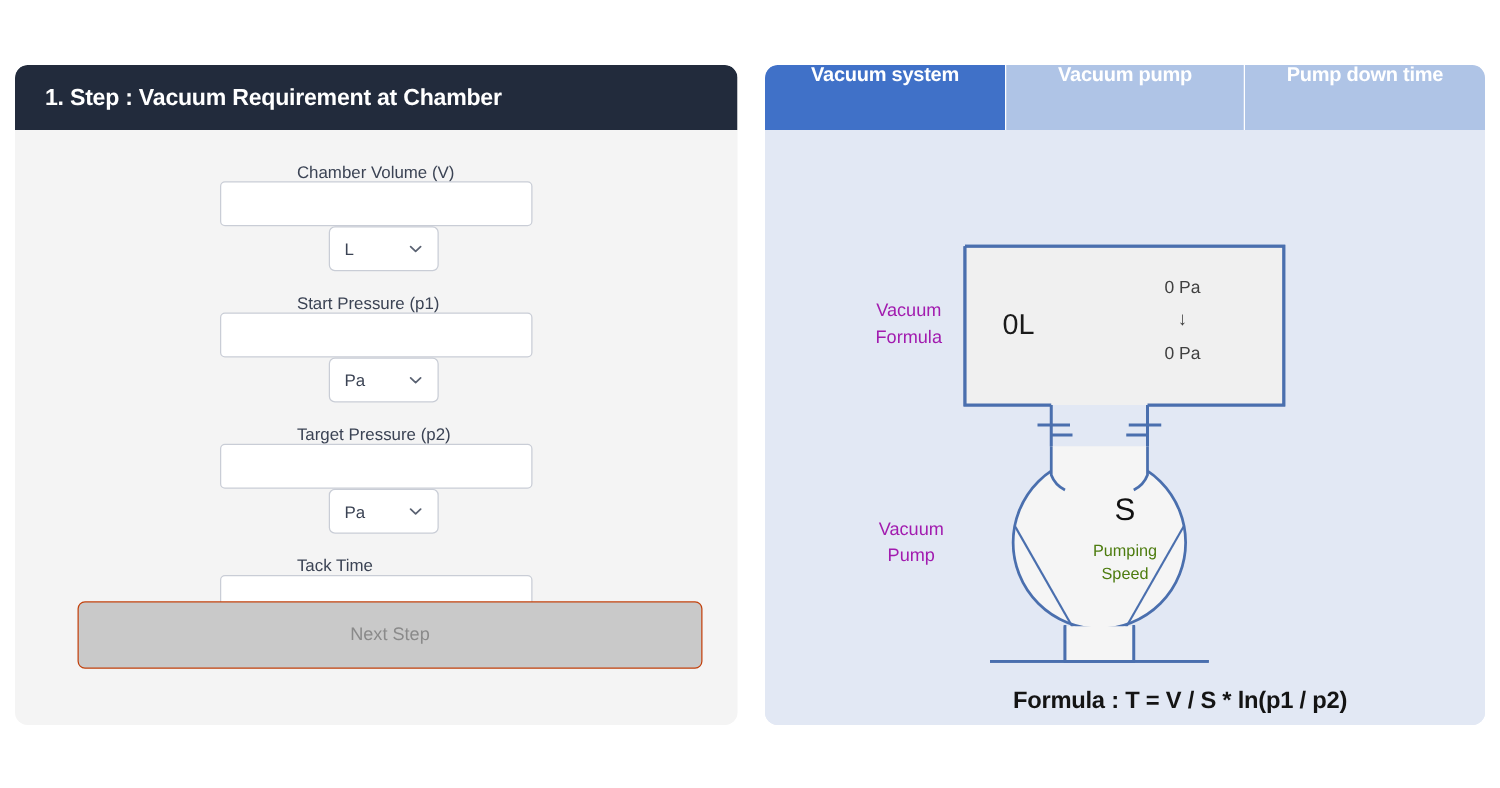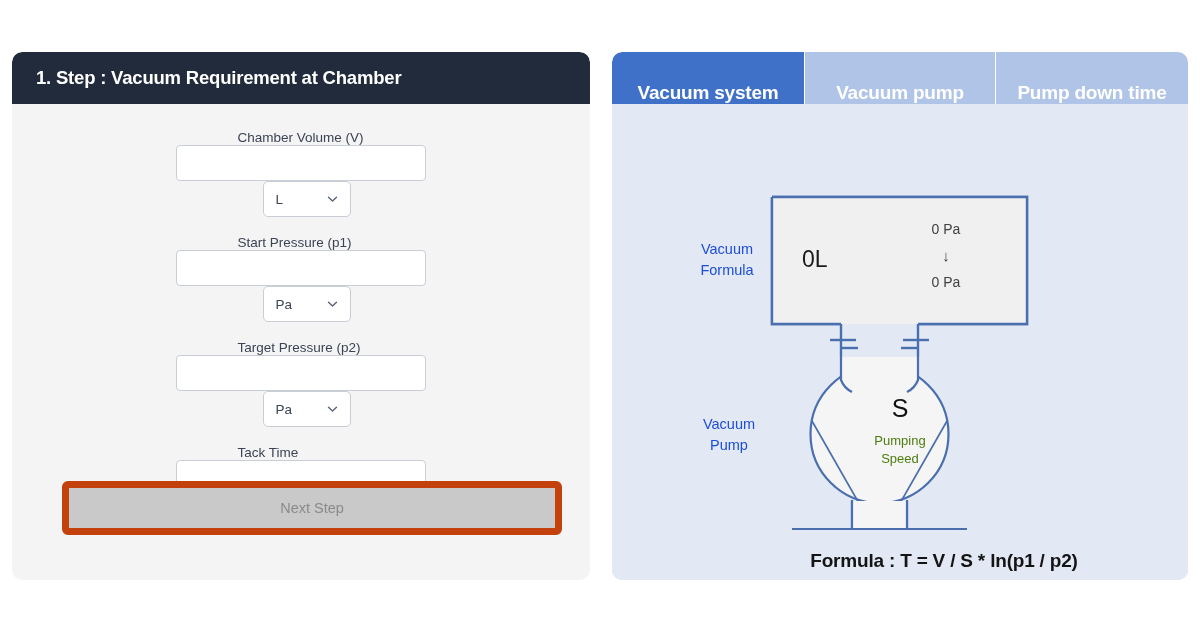--- a/index.html
+++ b/index.html
@@ -73,62 +73,62 @@
     transform: translateY(-50%);
     width: 13px; height: 13px;
   }
   .chev svg { display: block; }
 
   .next-step-btn {
     position: absolute;
     left: 50px; bottom: 45px;
     width: 500px; height: 54px;
     background: #c9c9c9;
-    border: 7px solid #c2410c;
+    border: 1px solid #c2410c;
     border-radius: 6px;
     color: #8a8a8a;
     font-family: "Liberation Sans", sans-serif;
     font-size: 14.5px;
     cursor: default;
   }
 
   
   .right-panel {
     position: absolute; left: 612px; top: 52px;
     width: 576px; height: 528px;
     border-radius: 10px;
     overflow: hidden;
     background: #e2e8f4;
   }
   .tabs { display: flex; height: 52px; }
   .tab {
     flex: 1;
-    display: flex; align-items: flex-end; justify-content: center;
+    display: flex; align-items: flex-start; justify-content: center;
     color: #ffffff;
-    font-size: 19px;
+    font-size: 16px;
     font-weight: bold;
     letter-spacing: -0.2px;
     cursor: pointer;
     background: #afc4e6;
   }
   .tab.active { background: #4071c8; }
   .tab:nth-child(1) { border-radius: 10px 0 0 0; }
   .tab:nth-child(3) { border-radius: 0 10px 0 0; }
   .tab:nth-child(2) { box-shadow: inset 1px 0 0 #ffffff, inset -1px 0 0 #ffffff; }
 
   .diagram-area {
     position: relative;
     height: 476px;
     background: #e2e8f4;
   }
   .diagram-svg { position: absolute; left: 0; top: 0; }
 
   .lbl {
     position: absolute;
-    color: #1d4ed8;
+    color: #a21caf;
     font-size: 14.5px;
     text-align: center;
     line-height: 1.45;
   }
   .lbl-chamber { left: 60px; top: 135px; width: 110px; }
   .lbl-pump    { left: 62px; top: 310px; width: 110px; }
 
   .vol-text {
     position: absolute;
     left: 190px; top: 142px;

